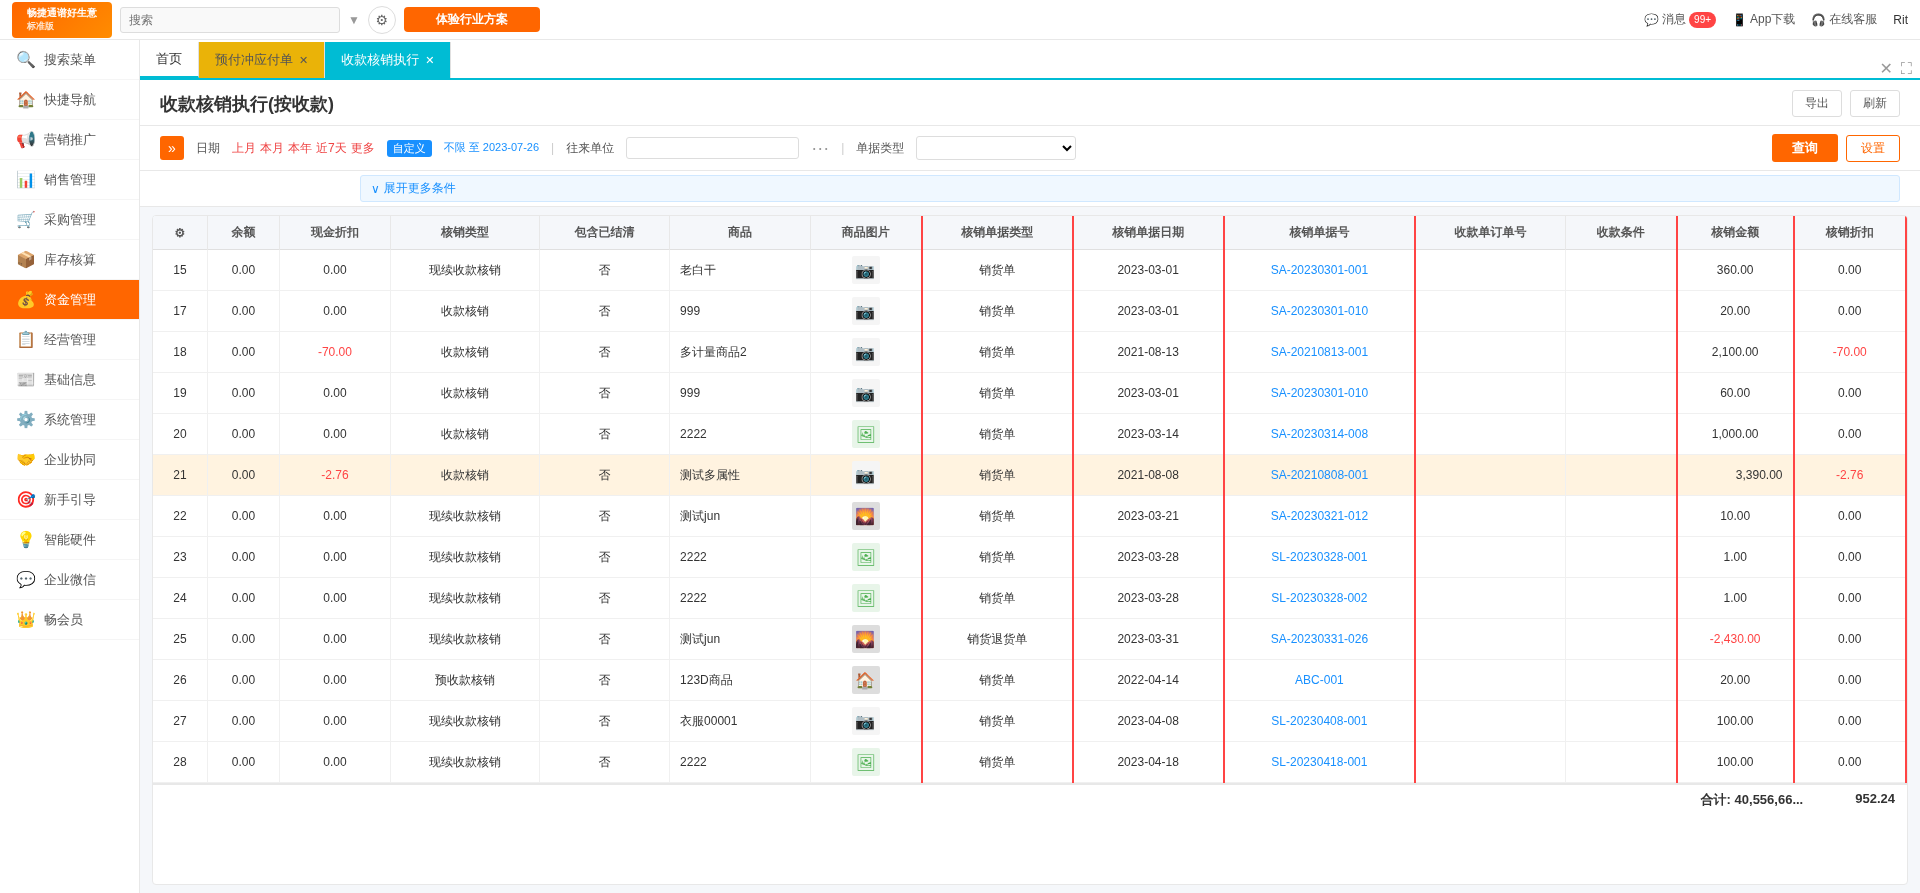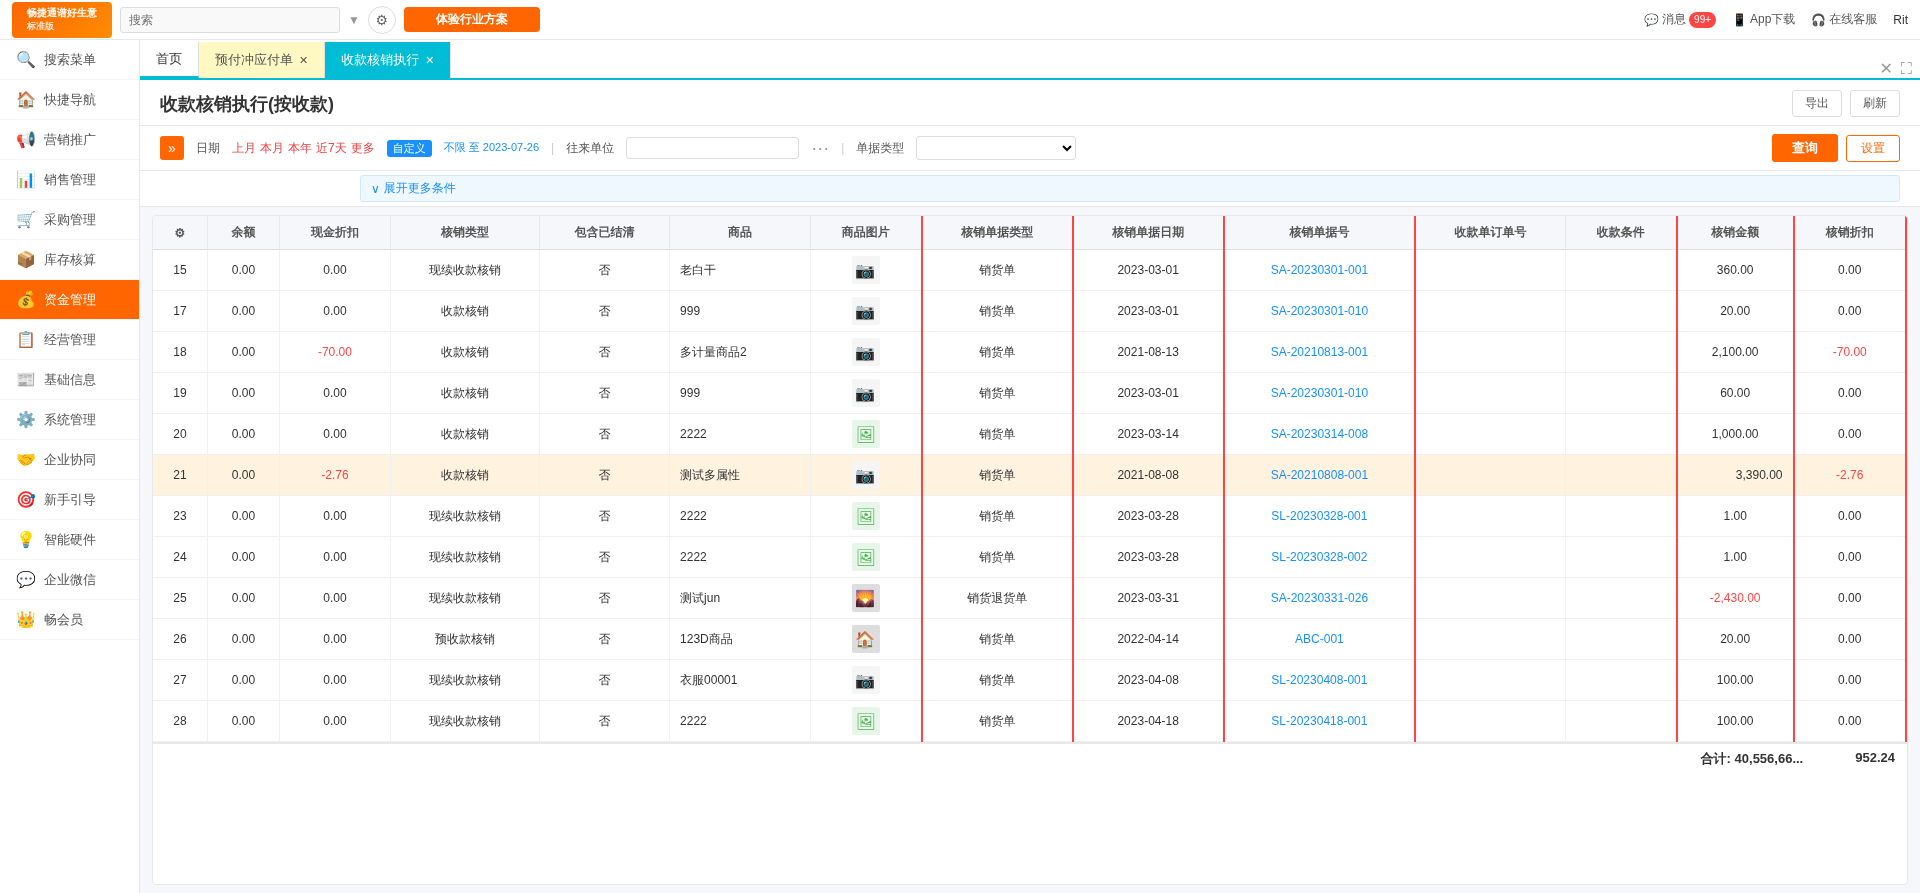--- a/index.html
+++ b/index.html
@@ -127,21 +127,21 @@
     }
     .tab {
       height: 36px;
       padding: 0 16px;
       display: flex;
       align-items: center;
       gap: 6px;
       cursor: pointer;
       font-size: 13px;
       border-right: 1px solid #e0e0e0;
-      background: #fef9c3;
+      background: #eab308;
       color: #555;
     }
     .tab.active {
       background: #00bcd4;
       color: #fff;
     }
     .tab .close-icon { font-size: 11px; cursor: pointer; }
     .tab.home { background: #fff; color: #333; border-bottom: 2px solid #00bcd4; }
     .tab-actions { margin-left: auto; display: flex; align-items: center; gap: 8px; padding-right: 8px; }
     .tab-action-btn { cursor: pointer; color: #999; font-size: 16px; }
@@ -617,20 +617,36 @@
       <td><span class="thumbnail gray">📷</span></td>
       <td style="border-left:2px solid #ff4444; border-right:2px solid #ff4444;">销货单</td>
       <td style="border-right:2px solid #ff4444;">2021-08-08</td>
       <td class="link-cell" style="border-right:2px solid #ff4444;">SA-20210808-001</td>
       <td></td>
       <td></td>
       <td class="" style="border-left:2px solid #ff4444; border-right:2px solid #ff4444;text-align:right;">3,390.00</td>
       <td class="negative" style="border-right:2px solid #ff4444;">-2.76</td>
     </tr>
               <tr>
+      <td>22</td>
+      <td>0.00</td>
+      <td class="">0.00</td>
+      <td>现续收款核销</td>
+      <td>否</td>
+      <td class="text-left">测试jun</td>
+      <td><span class="thumbnail photo">🌄</span></td>
+      <td style="border-left:2px solid #ff4444; border-right:2px solid #ff4444;">销货单</td>
+      <td style="border-right:2px solid #ff4444;">2023-03-21</td>
+      <td class="link-cell" style="border-right:2px solid #ff4444;">SA-20230321-012</td>
+      <td></td>
+      <td></td>
+      <td class="" style="border-left:2px solid #ff4444; border-right:2px solid #ff4444;">10.00</td>
+      <td class="" style="border-right:2px solid #ff4444;">0.00</td>
+    </tr>
+              <tr>
       <td>23</td>
       <td>0.00</td>
       <td class="">0.00</td>
       <td>现续收款核销</td>
       <td>否</td>
       <td class="text-left">2222</td>
       <td><span class="thumbnail green">🖼</span></td>
       <td style="border-left:2px solid #ff4444; border-right:2px solid #ff4444;">销货单</td>
       <td style="border-right:2px solid #ff4444;">2023-03-28</td>
       <td class="link-cell" style="border-right:2px solid #ff4444;">SL-20230328-001</td>

